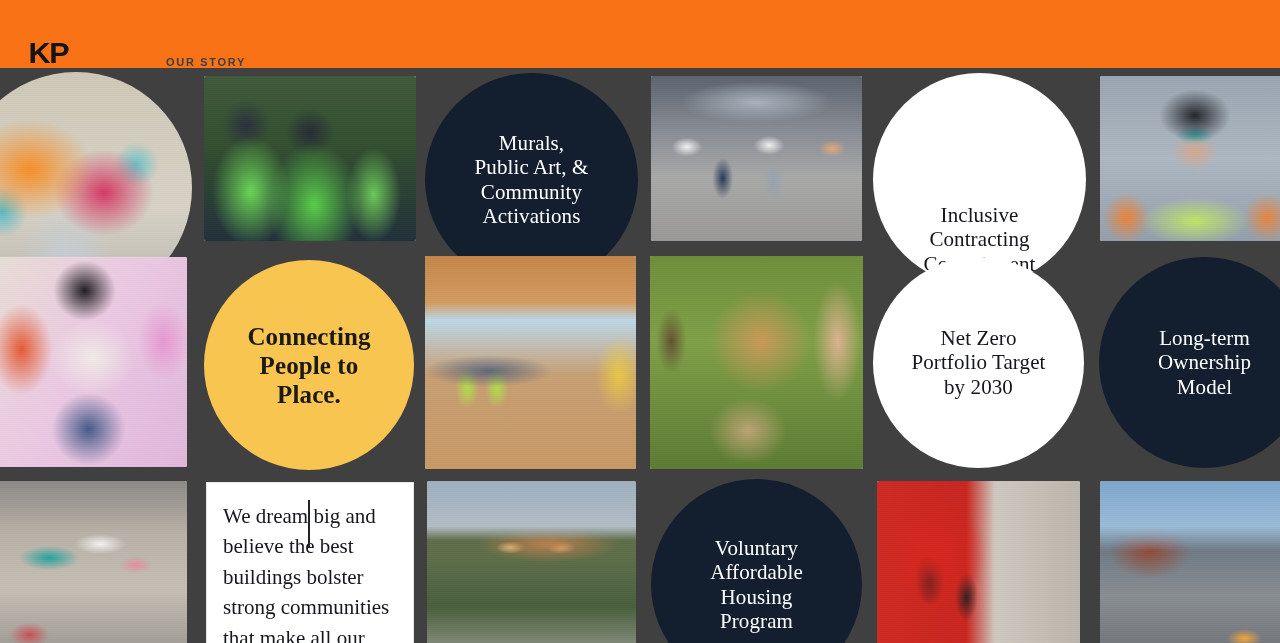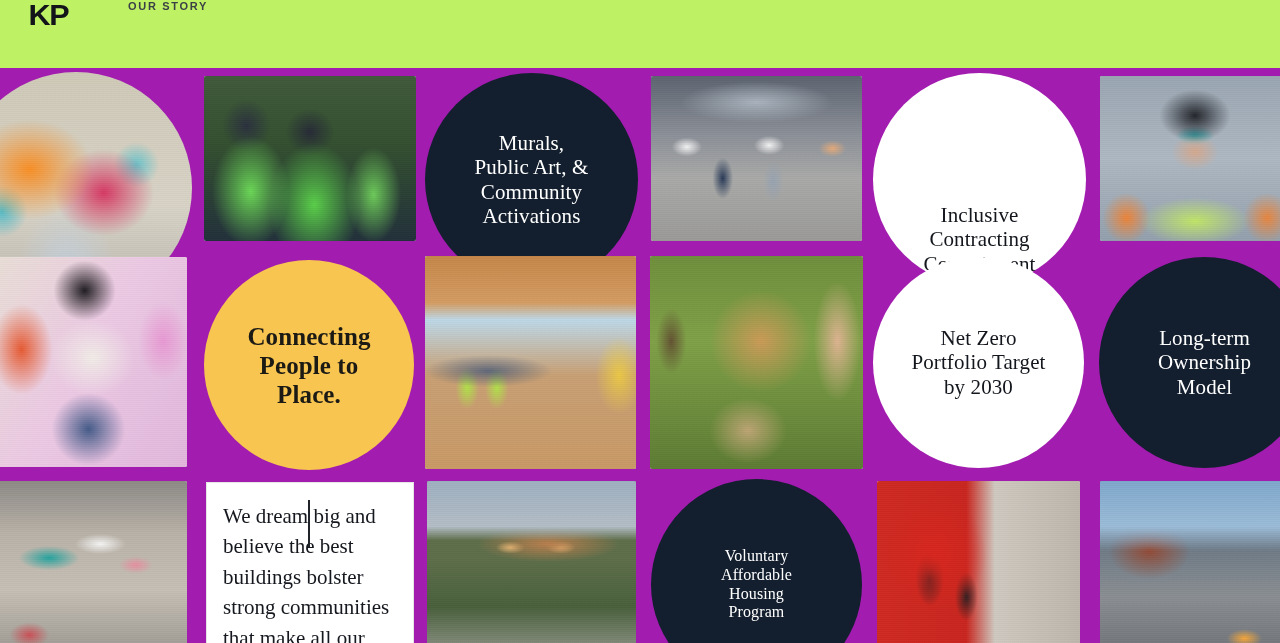--- a/index.html
+++ b/index.html
@@ -12,24 +12,25 @@
     background: #ffffff;
     font-family: "Liberation Sans", sans-serif;
   }
 
   
   .site-header {
     position: absolute;
     top: 0; left: 0;
     width: 1280px;
     height: 68px;
-    background: #bef264;
+    background: #f97316;
     z-index: 40;
     display: flex;
-    align-items: flex-start;
+    align-items: flex-end;
+    gap: 38px;
   }
   .logo-wrap {
     width: 96px;
     display: flex;
     align-items: center;
     justify-content: center;
     margin-left: 0px;
   }
   .logo-mark {
     font-family: "Liberation Sans", sans-serif;
@@ -56,21 +57,21 @@
     white-space: nowrap;
     margin-left: 12px;
   }
 
   
   .grid-canvas {
     position: absolute;
     top: 68px; left: 0;
     width: 1280px;
     height: 575px;
-    background: #a21caf;
+    background: #404040;
     overflow: hidden;
   }
 
   
   .tile {
     position: absolute;
     overflow: hidden;
     background: #f3f3f3;
   }
 
@@ -283,21 +284,21 @@
       <div class="tile rect" style="left: -10px; top: 413px; width: 197px; height: 175px;">
         <div class="photo photo-plaza" aria-label="Outdoor plaza gathering with teal umbrella, tents and balloons"></div>
       </div>
       <div class="statement-card" style="left: 206px; top: 414px; width: 208px; height: 175px;">
         <div class="statement-text">We dream big and believe the best buildings bolster strong communities that make all our lives better.</div>
       </div>
       <div class="tile rect" style="left: 427px; top: 413px; width: 209px; height: 175px;">
         <div class="photo photo-civic" aria-label="Modern civic building at dusk with landscaped berms and children playing"></div>
       </div>
       <div class="callout dark" style="left: 651px; top: 411px; width: 211px; height: 211px;">
-        <div class="callout-text" style="font-size: 16px;">Voluntary<br>Affordable<br>Housing<br>Program</div>
+        <div class="callout-text" style="font-size: 21px;">Voluntary<br>Affordable<br>Housing<br>Program</div>
       </div>
       <div class="tile rect" style="left: 877px; top: 413px; width: 203px; height: 175px;">
         <div class="photo photo-painting" aria-label="Woman and child painting a red mural on a building wall"></div>
       </div>
       <div class="tile rect" style="left: 1100px; top: 413px; width: 190px; height: 175px;">
         <div class="photo photo-patio" aria-label="Evening patio with string lights, shade sails and a fire pit"></div>
       </div>
       <div class="connector-line" style="left: 308px; top: 432px; height: 47px;"></div>
     </div>
 </main>

